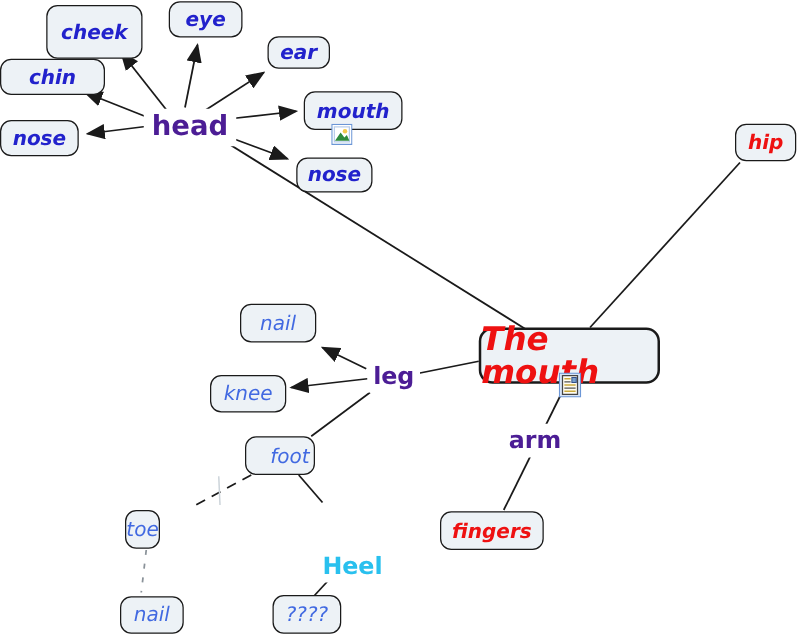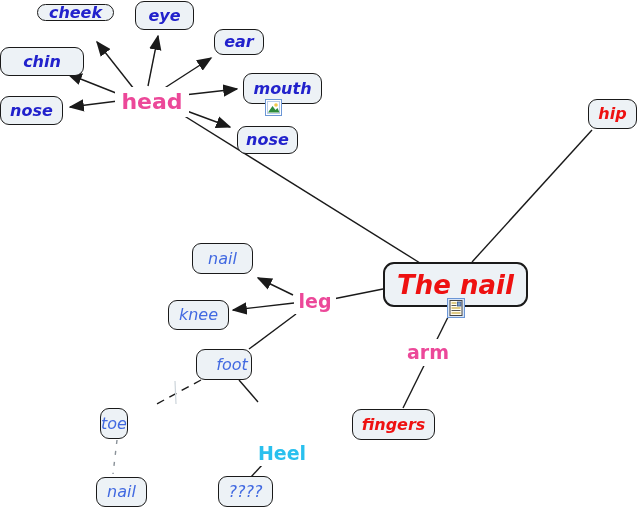--- a/index.html
+++ b/index.html
@@ -13,21 +13,21 @@
     border:1.5px solid #1a1a1a;border-radius:9px;background:#edf2f6;
     display:flex;align-items:center;justify-content:center;
     font-size:16px;line-height:1;cursor:default;
   }
   .blue{color:#2222cc;font-weight:bold;font-style:italic;}
   .lite{color:#4169e1;font-weight:normal;font-style:italic;border-width:1.2px;}
   .red{color:#ee1111;font-weight:bold;font-style:italic;}
   .root{color:#ee1111;font-weight:bold;font-style:italic;font-size:26px;border-width:2px;border-radius:11px;}
   .flabel{
     position:absolute;background:#ffffff;display:flex;align-items:center;justify-content:center;
-    font-weight:bold;color:#ec4899;line-height:1;padding:1px 2px;cursor:default;
+    font-weight:bold;color:#4c1d95;line-height:1;padding:1px 2px;cursor:default;
   }
   .cyan{color:#29c0ee;}
   .micon{position:absolute;}
 </style>
 </head>
 <body>
 
 <div id="canvas">
 
   <svg id="edges" width="641" height="510">
@@ -65,21 +65,21 @@
   <div class="flabel" style="left:294px;top:288px;width:38px;height:24px;font-size:19px;">
     <span>leg</span>
   </div>
   <div class="flabel" style="left:402px;top:339px;width:48px;height:25px;font-size:19px;">
     <span>arm</span>
   </div>
   <div class="flabel cyan" style="left:253px;top:441px;width:54px;height:23px;font-size:19px;">
     <span>Heel</span>
   </div>
 
-  <div class="node blue" style="left:37px;top:4px;width:77px;height:17px;">
+  <div class="node blue" style="left:37px;top:4px;width:77px;height:43px;">
     <span>cheek</span>
   </div>
   <div class="node blue" style="left:135px;top:1px;width:59px;height:29px;">
     <span>eye</span>
   </div>
   <div class="node blue" style="left:214px;top:29px;width:50px;height:26px;">
     <span>ear</span>
   </div>
   <div class="node blue" style="left:0px;top:47px;width:84px;height:29px;">
     <span>chin</span>
@@ -90,21 +90,21 @@
   <div class="node blue" style="left:243px;top:73px;width:79px;height:31px;">
     <span>mouth</span>
   </div>
   <div class="node blue" style="left:237px;top:126px;width:61px;height:28px;">
     <span>nose</span>
   </div>
   <div class="node red" style="left:588px;top:99px;width:49px;height:30px;">
     <span>hip</span>
   </div>
   <div class="node root" style="left:383px;top:262px;width:145px;height:45px;">
-    <span>The nail</span>
+    <span>The mouth</span>
   </div>
   <div class="node lite" style="left:192px;top:243px;width:61px;height:31px;">
     <span>nail</span>
   </div>
   <div class="node lite" style="left:168px;top:300px;width:61px;height:30px;">
     <span>knee</span>
   </div>
   <div class="node lite" style="left:196px;top:349px;width:56px;height:31px;padding-left:16px;">
     <span>foot</span>
   </div>

